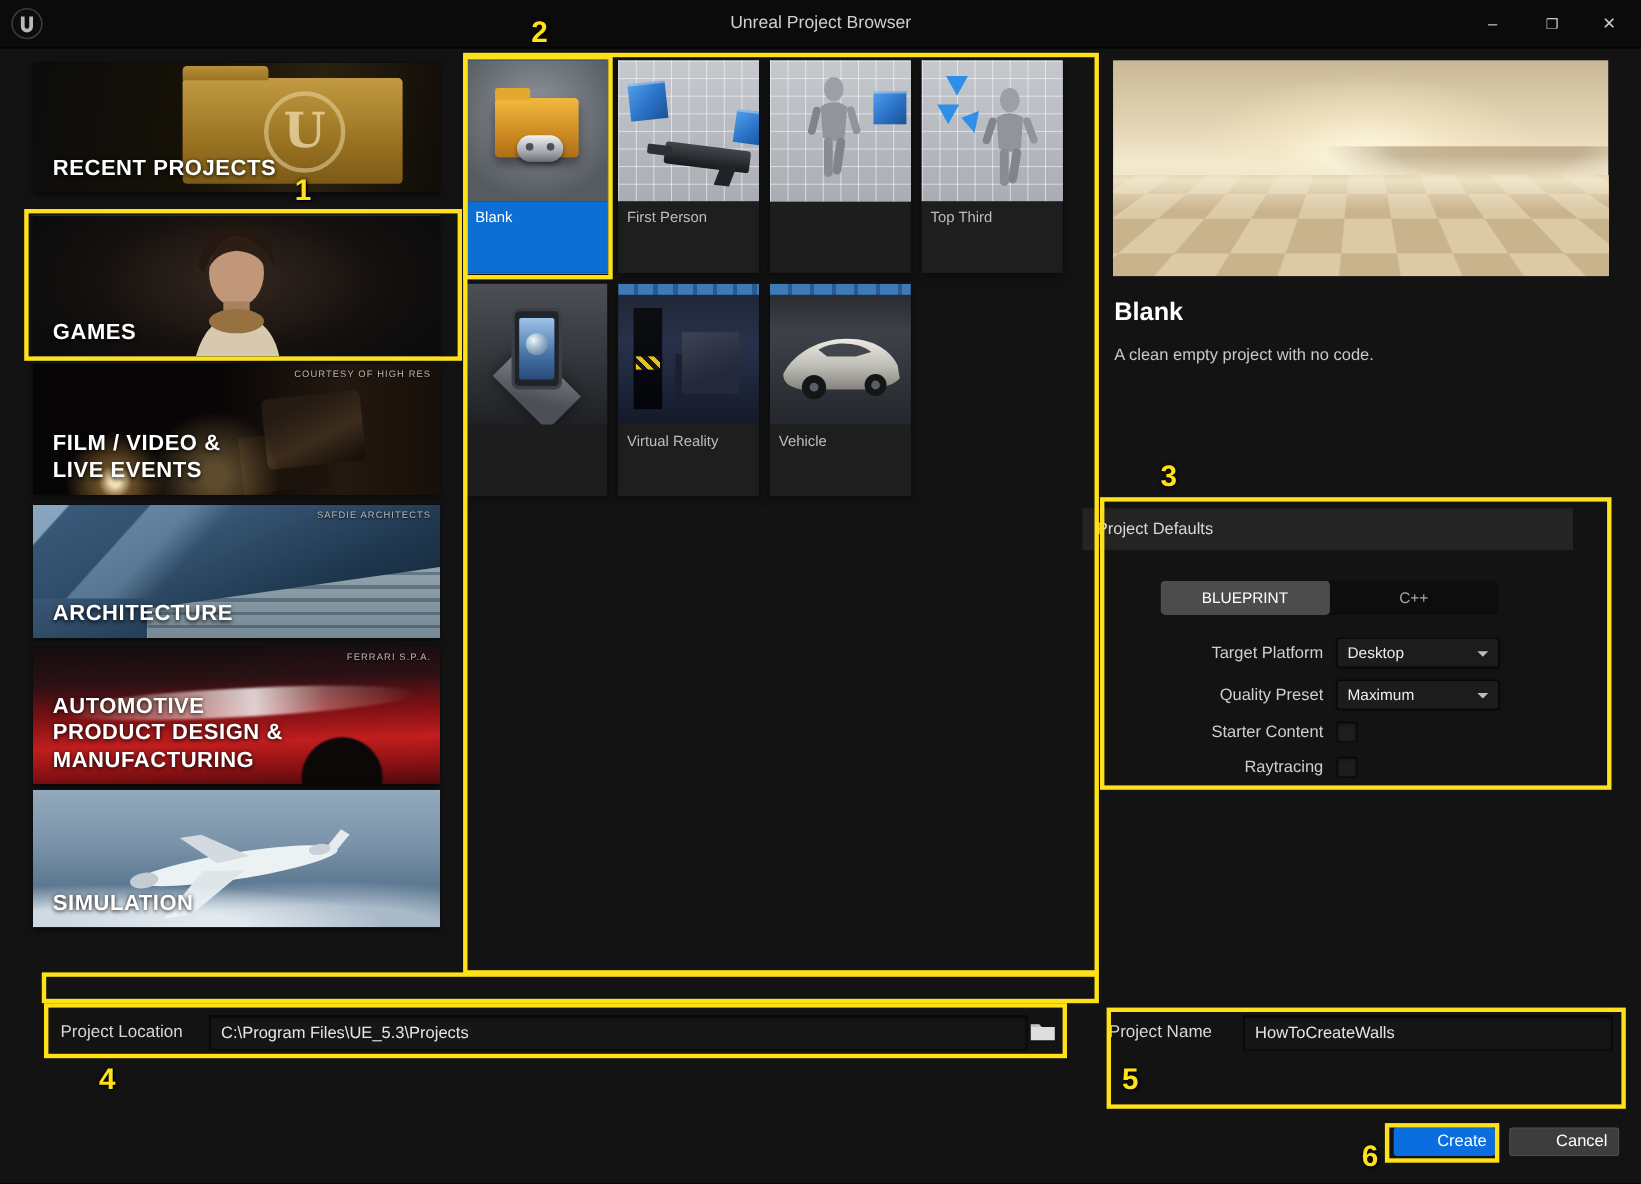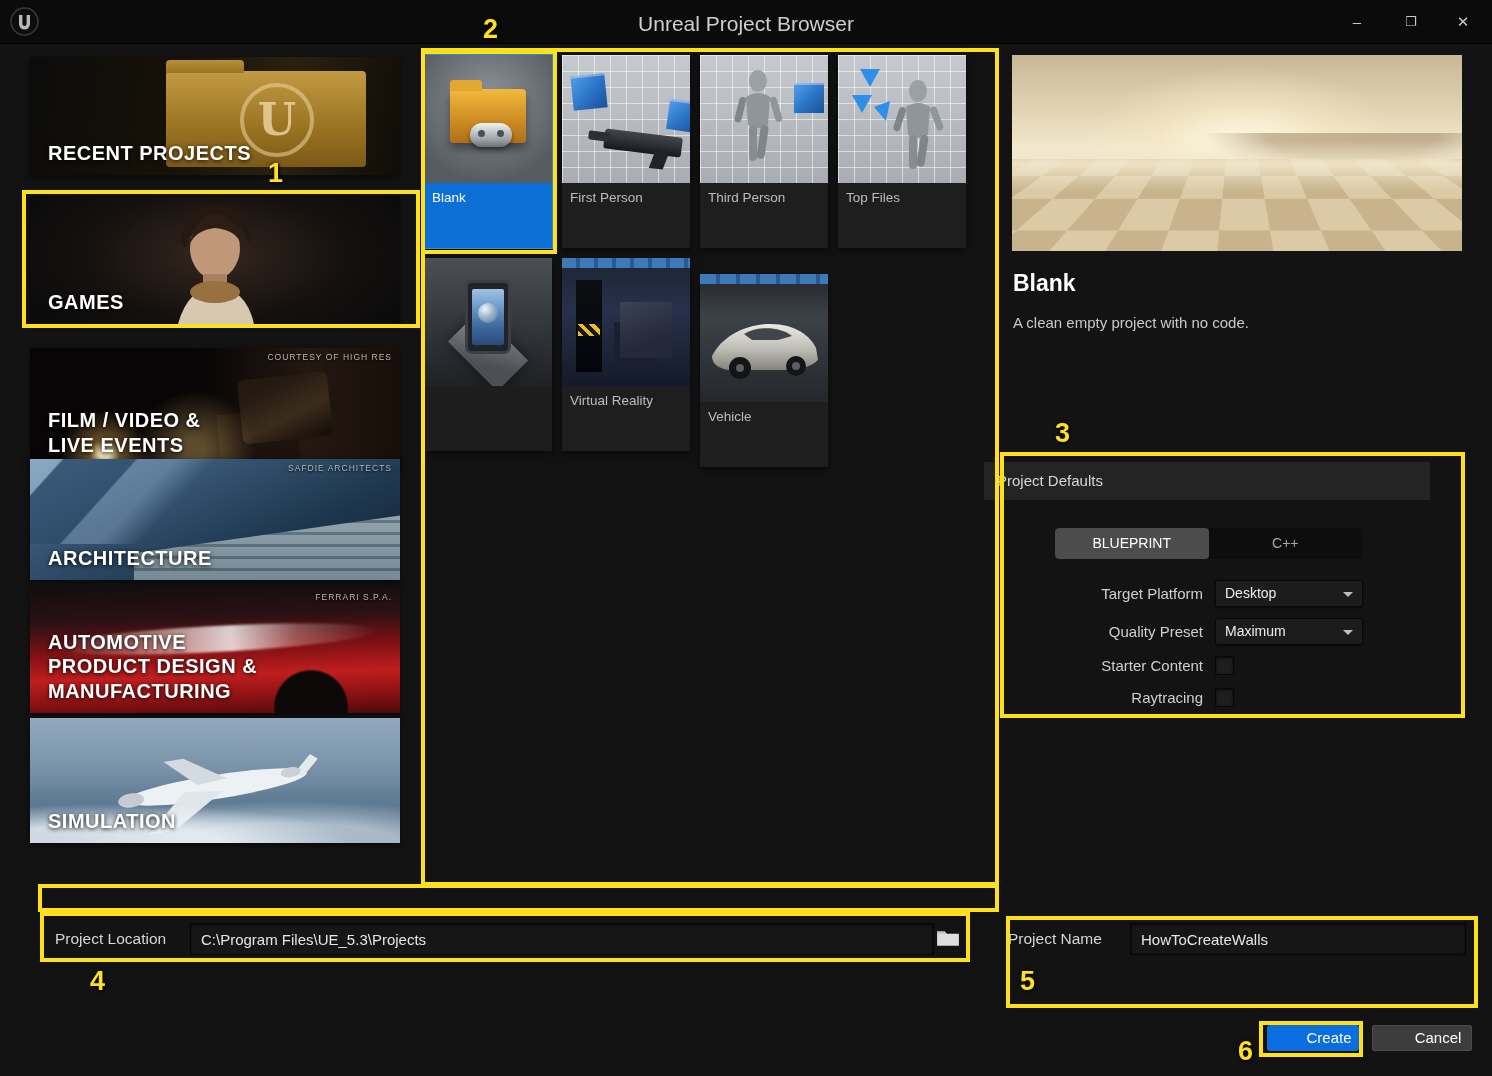--- a/index.html
+++ b/index.html
@@ -3,21 +3,21 @@
 <meta charset="utf-8">
 <style>
   * { margin:0; padding:0; box-sizing:border-box; }
   html,body { background:#000; }
   body { font-family:"Liberation Sans", sans-serif; }
   #root { position:relative; width:1492px; height:1076px; background:#131313; overflow:hidden; }
 
   
   .titlebar { position:absolute; left:0; top:0; width:1492px; height:44px; background:#0b0b0b; border-bottom:1px solid #000; }
   .ue-logo { position:absolute; left:9px; top:6px; width:31px; height:31px; }
-  .win-title { position:absolute; left:50%; top:12px; transform:translateX(-50%); font-size:21px; color:#cfcfcf; }
+  .win-title { position:absolute; left:50%; top:12px; transform:translateX(-50%); font-size:16px; color:#cfcfcf; }
   .win-btn { position:absolute; top:8px; width:38px; height:28px; text-align:center; line-height:28px; color:#c9c9c9; font-size:15px; cursor:pointer; }
   .win-btn.min { right:116px; }
   .win-btn.max { right:62px; font-size:13px; }
   .win-btn.close { right:10px; }
 
   
   .cat-card { position:absolute; left:30px; width:370px; background:#000; overflow:hidden; cursor:pointer; box-shadow:0 2px 6px rgba(0,0,0,.6); }
   .cat-card.selected { outline:2px solid #2f7fd6; outline-offset:-2px; }
   .cat-art { position:absolute; inset:0; }
   .cat-label { position:absolute; left:18px; bottom:10px; font-size:20px; font-weight:bold; color:#fff; letter-spacing:.5px; line-height:1.22; white-space:pre-line; text-shadow:0 1px 4px rgba(0,0,0,.95); }
@@ -150,21 +150,21 @@
         <ellipse cx="185" cy="52" rx="25" ry="31" fill="#c1977a"></ellipse>
         <path d="M160,48 Q165,20 185,18 Q208,20 211,48 Q206,34 185,32 Q166,34 160,48 Z" fill="#2c1e15"></path>
         <rect x="173" y="78" width="24" height="14" fill="#a8815e"></rect>
         <path d="M148,128 Q158,92 185,91 Q216,92 224,128 Z" fill="#d6c9b0"></path>
         <ellipse cx="185" cy="96" rx="25" ry="11" fill="#97713f"></ellipse>
       </svg>
     </div>
     <div class="cat-label">GAMES</div>
   </div>
 
-  <div class="cat-card" style="top:331px;height:119px;margin-top:17px;">
+  <div class="cat-card" style="top:331px;height:119px;">
     <div class="cat-art art-film">
       <div class="crew"></div>
       <div class="rig"></div>
       <div class="flare2"></div>
       <div class="flare1"></div>
     </div>
     <div class="cat-credit">COURTESY OF HIGH RES</div>
     <div class="cat-label">FILM / VIDEO &amp;
 LIVE EVENTS</div>
   </div>
@@ -228,40 +228,39 @@
       <svg width="128" height="128" viewBox="0 0 128 128">
         <ellipse cx="58" cy="26" rx="9" ry="11" fill="#9aa0a6"></ellipse>
         <path d="M46,42 Q58,34 70,42 L68,70 Q58,76 48,70 Z" fill="#8f959b"></path>
         <rect x="49" y="70" width="8" height="36" rx="4" fill="#878d93"></rect>
         <rect x="61" y="70" width="8" height="34" rx="4" fill="#7f858b" transform="rotate(8 65 70)"></rect>
         <rect x="40" y="42" width="7" height="26" rx="3.5" fill="#7f858b" transform="rotate(14 43 42)"></rect>
         <rect x="69" y="42" width="7" height="26" rx="3.5" fill="#8f959b" transform="rotate(-16 72 42)"></rect>
       </svg>
       <div class="cube" style="right:4px;top:28px;width:30px;height:30px;"></div>
     </div>
-    <div class="tile-label">Third Person</div>
   </div>
 
   <div class="tile" style="left:838px;top:55px;">
     <div class="tile-art grid-bg">
       <svg width="128" height="128" viewBox="0 0 128 128">
         <g fill="#2e8fe8">
           <polygon points="22,14 42,14 32,32"></polygon>
           <polygon points="14,40 34,40 24,58"></polygon>
           <polygon points="36,52 52,46 48,66"></polygon>
         </g>
         <ellipse cx="80" cy="36" rx="9" ry="11" fill="#9aa0a6"></ellipse>
         <path d="M68,52 Q80,44 92,52 L90,80 Q80,86 70,80 Z" fill="#8f959b"></path>
         <rect x="71" y="80" width="8" height="34" rx="4" fill="#878d93"></rect>
         <rect x="83" y="80" width="8" height="32" rx="4" fill="#7f858b" transform="rotate(9 87 80)"></rect>
         <rect x="62" y="52" width="7" height="25" rx="3.5" fill="#7f858b" transform="rotate(18 65 52)"></rect>
         <rect x="91" y="52" width="7" height="25" rx="3.5" fill="#8f959b" transform="rotate(-20 94 52)"></rect>
       </svg>
     </div>
-    <div class="tile-label">Top Files</div>
+    <div class="tile-label">Top Third</div>
   </div>
 
   <div class="tile" style="left:424px;top:258px;">
     <div class="tile-art art-handheld">
       <div class="diamond"></div>
       <div class="phone">
         <div class="screen"></div>
         <div class="sphere"></div>
       </div>
     </div>
@@ -270,21 +269,21 @@
   <div class="tile" style="left:562px;top:258px;">
     <div class="tile-art art-vr">
       <div class="ceil"></div>
       <div class="col"></div>
       <div class="hazard"></div>
       <div class="mach"></div>
     </div>
     <div class="tile-label">Virtual Reality</div>
   </div>
 
-  <div class="tile" style="left:700px;top:274px;">
+  <div class="tile" style="left:700px;top:258px;">
     <div class="tile-art art-vehicle">
       <div class="ceil"></div>
       <svg width="128" height="100" viewBox="0 0 128 100">
         <defs>
           <linearGradient id="carg" x1="0" y1="0" x2="0" y2="1">
             <stop offset="0" stop-color="#eceae2"></stop>
             <stop offset="0.55" stop-color="#bdbcb4"></stop>
             <stop offset="1" stop-color="#83827c"></stop>
           </linearGradient>
         </defs>

